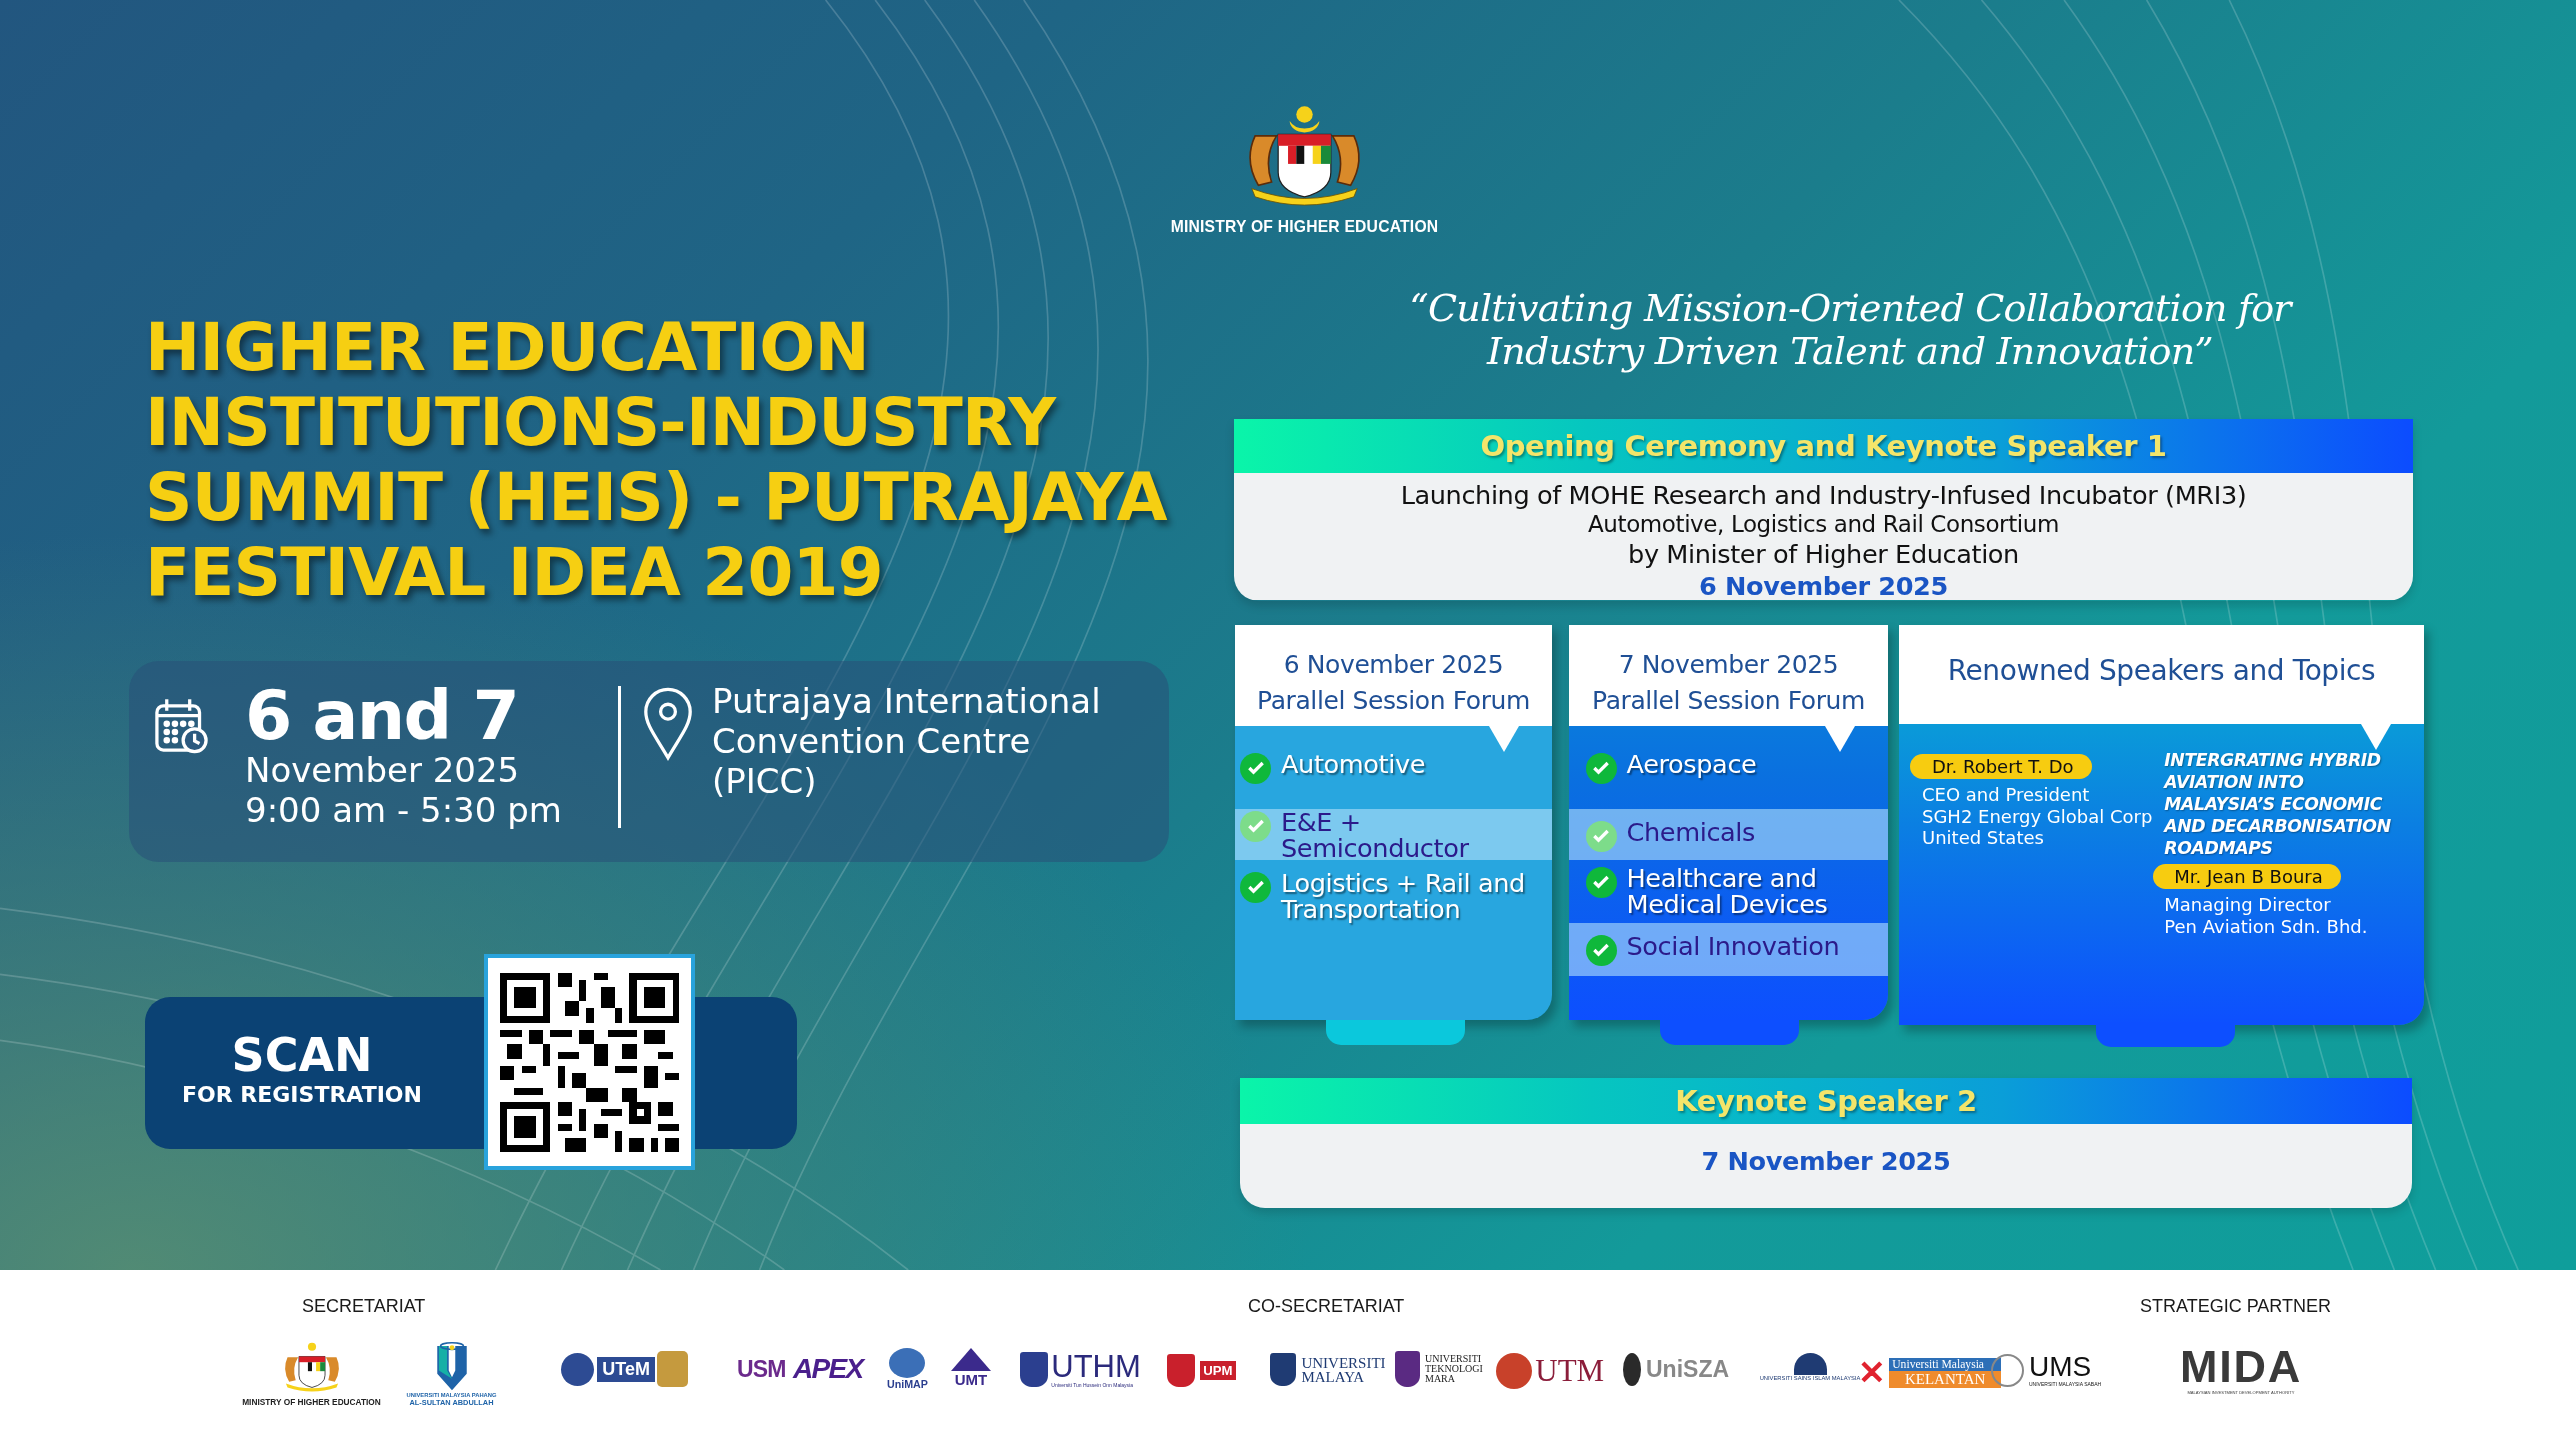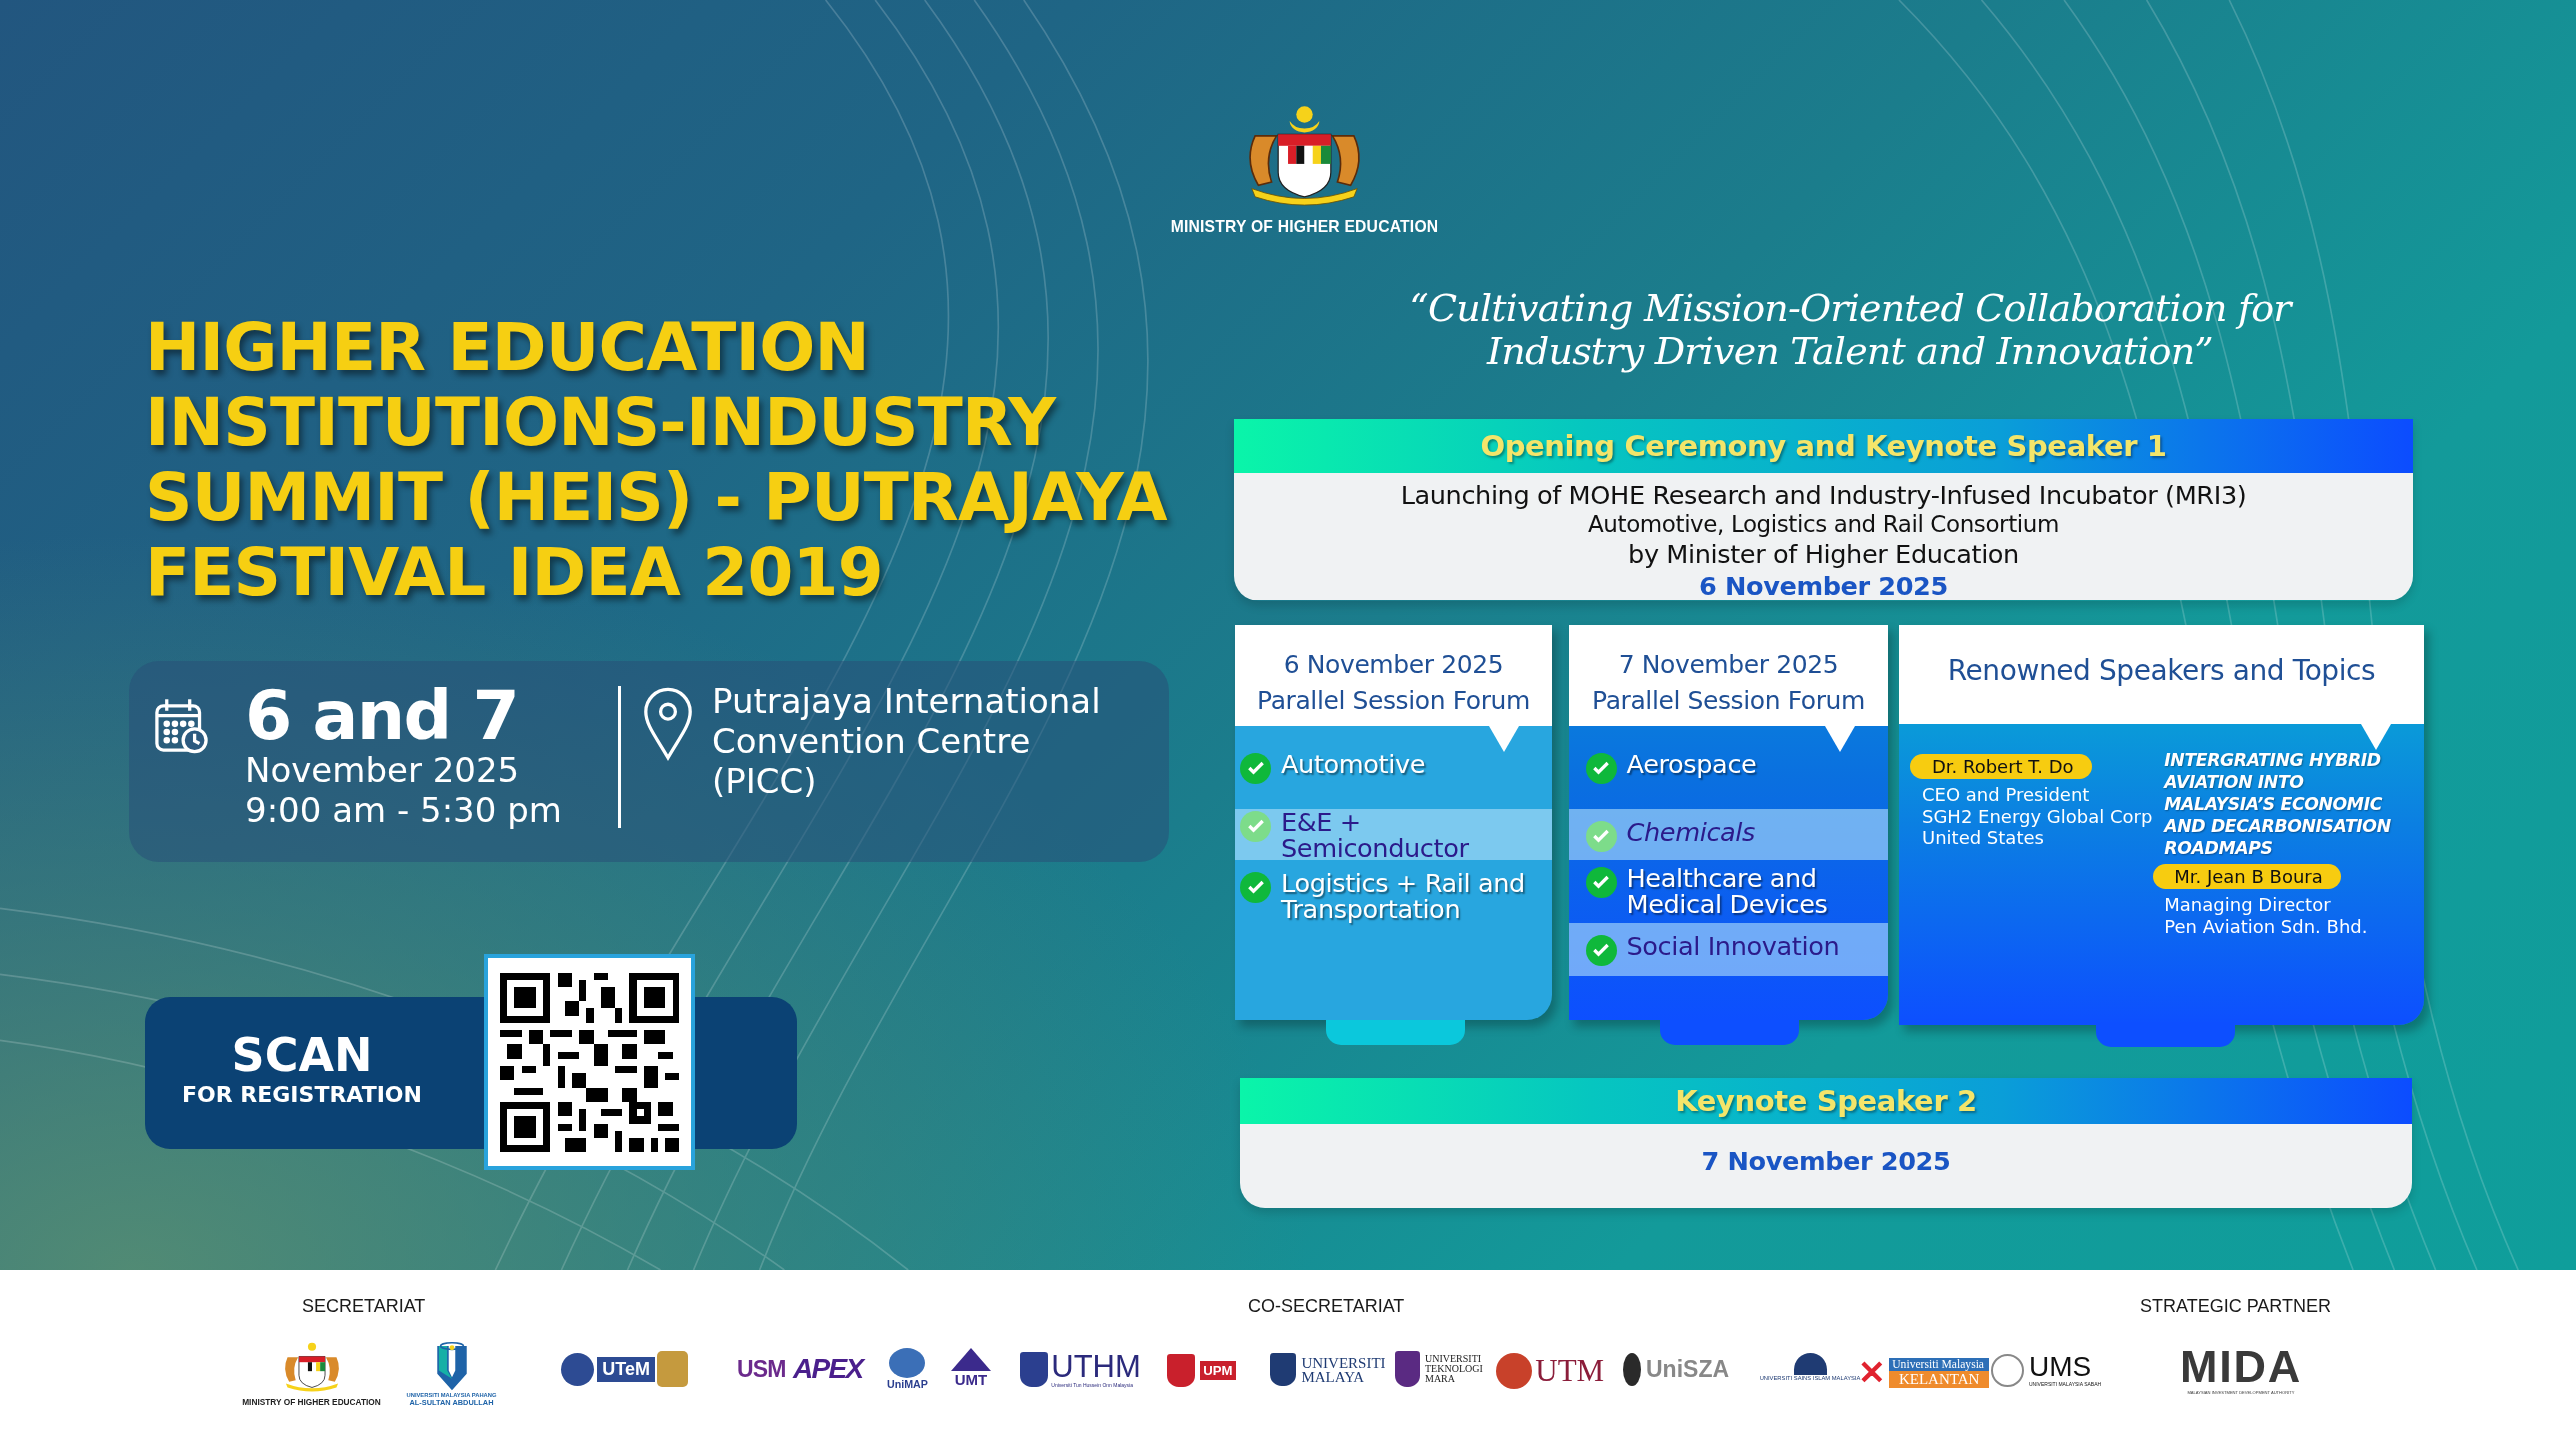--- a/index.html
+++ b/index.html
@@ -317,21 +317,21 @@
   </div>
   <div style="padding-top:25px;">
     <div class="topic" style="height:58px; padding-left:16.5px;">
       <span class="check">
           <svg viewBox="0 0 24 24">
             <path d="M4 12 l5 5 l11 -11" stroke="#fff" stroke-width="4" fill="none"></path>
           </svg>
         </span>
       <span class="topic-text">Aerospace</span>
     </div>
-    <div class="topic hl" style="height:51px; padding-top:10px; padding-left:16.5px;font-style:italic;">
+    <div class="topic hl" style="height:51px; padding-top:10px; padding-left:16.5px;">
       <span class="check light">
           <svg viewBox="0 0 24 24">
             <path d="M4 12 l5 5 l11 -11" stroke="#fff" stroke-width="4" fill="none"></path>
           </svg>
         </span>
       <span class="topic-text">Chemicals</span>
     </div>
     <div class="topic" style="height:63px; padding-top:5px; padding-left:16.5px; padding-right:25px;">
       <span class="check">
           <svg viewBox="0 0 24 24">
@@ -463,21 +463,21 @@
     <span class="lg-text" style="color:#888; font-size:23px;">UniSZA</span>
   </div>
   <div class="logo" style="left:1752px; top:83px; flex-direction:column; width:116px;">
     <span style="display:inline-block; width:33px; height:21.5px; border-radius:16.5px 16.5px 0 0; background:#1f3b73;"></span>
     <span style="color:#1f3b73; font-size:5.8px;">UNIVERSITI SAINS ISLAM MALAYSIA</span>
   </div>
   <div class="logo" style="left:1858px; top:83px;">
     <span class="lg-text" style="color:#e0222e; font-size:33px; margin-right:3.3px;">✕</span>
     <span style="display:flex; flex-direction:column;">
       <span style="background:#2d6fb7; color:#fff; font-family:'Liberation Serif', serif; font-size:11.6px; padding:0 3.3px;">Universiti Malaysia</span>
-      <span style="background:#ef8b2c; color:#fff; font-family:'Liberation Serif', serif; font-size:15px; padding:0 10px;">KELANTAN</span>
+      <span style="background:#ef8b2c; color:#fff; font-family:'Liberation Serif', serif; font-size:15px; padding:0 16px;">KELANTAN</span>
     </span>
   </div>
   <div class="logo" style="left:1991px; top:83px;">
     <span style="display:inline-block; width:33px; height:33px; border-radius:50%; border:2.5px solid #888; margin-right:5px;"></span>
     <span style="display:flex; flex-direction:column;">
       <span style="color:#111; font-size:28px; line-height:28px;">UMS</span>
       <span style="color:#111; font-size:5px;">UNIVERSITI MALAYSIA SABAH</span>
     </span>
   </div>
 

